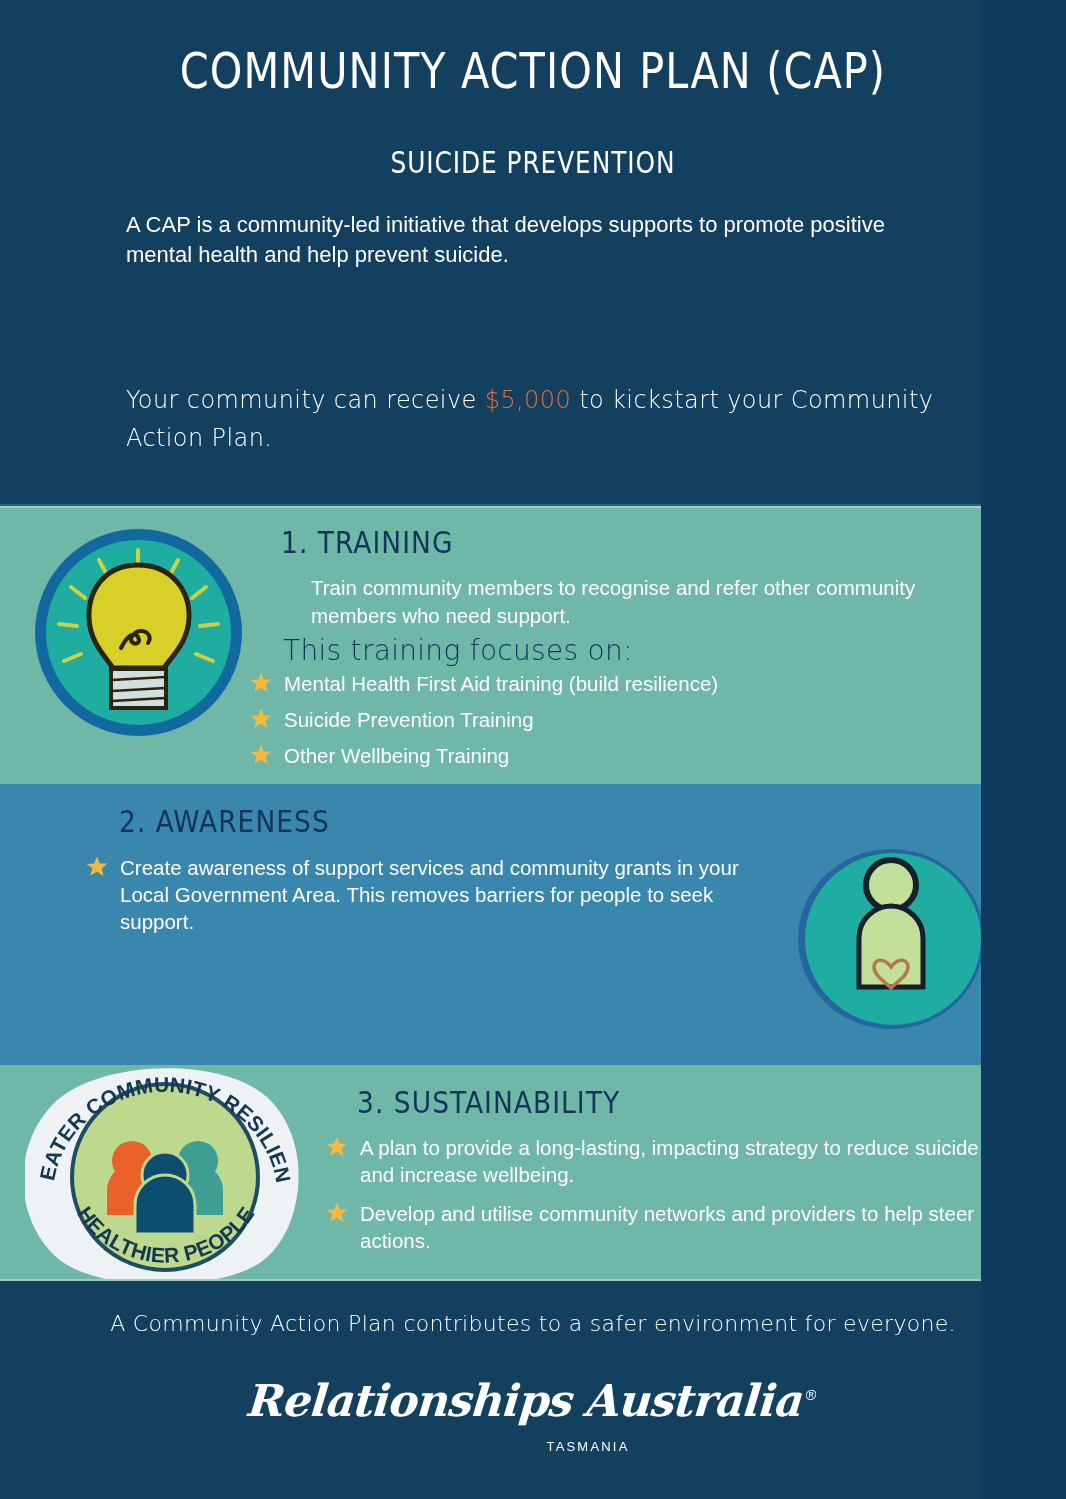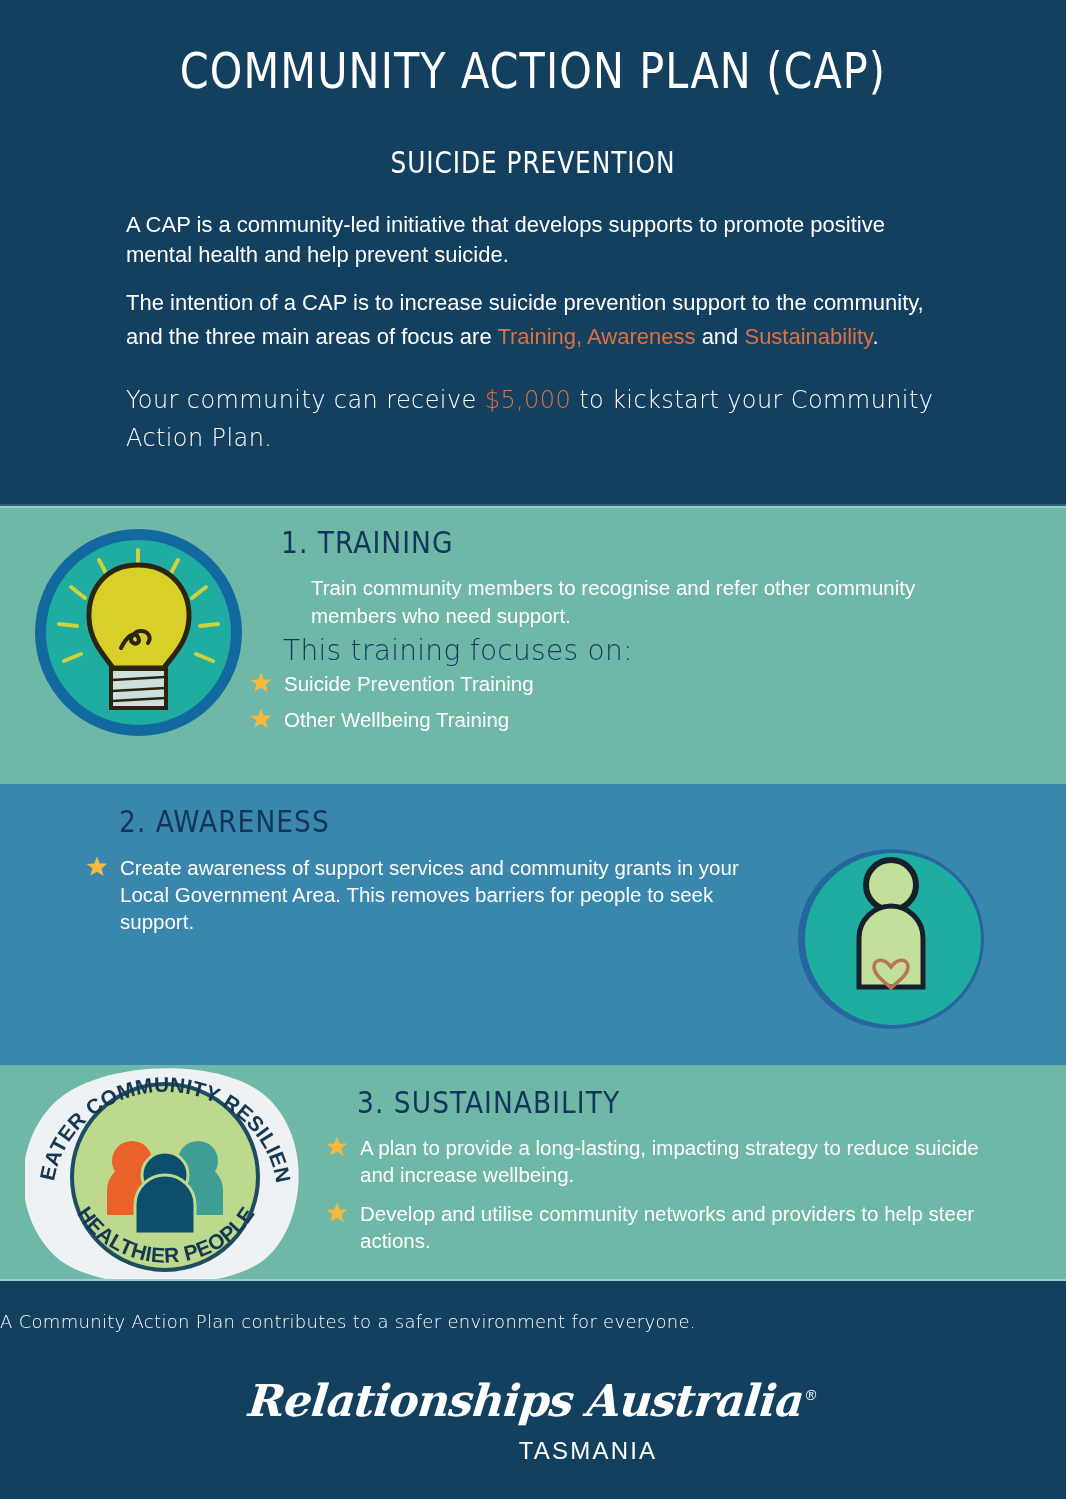--- a/index.html
+++ b/index.html
@@ -5,21 +5,21 @@
   html, body {
     margin: 0;
     padding: 0;
     background: #0f3b60;
   }
   body {
     font-family: "Liberation Sans", sans-serif;
   }
   .page {
     position: relative;
-    width: 1066px;
+    width: 981px;
     height: 1499px;
     overflow: hidden;
     background: #13405f;
   }
 
   
   .band { position: absolute; left: 0; width: 1066px; }
   .band-hero        { top: 0;    height: 506px; background: #14405f; }
   .band-training    { top: 506px; height: 278px; background: #6fb8a8; }
   .band-awareness   { top: 784px; height: 281px; background: #3a87ad; }
@@ -121,22 +121,23 @@
     width: 24px; height: 24px;
   }
 
   
   .icon-circle { position: absolute; }
 
   
   .foot-line {
     position: absolute;
     top: 1311px; left: 0; width: 1066px;
-    color: #ffffff;
-    font-size: 18px;
+    text-align: center;
+    color: #ffffff;
+    font-size: 22px;
     letter-spacing: 0.3px;
     font-family: "DejaVu Sans", sans-serif;
     font-weight: 300;
   }
   .logo-wrap {
     position: absolute;
     top: 1375px; left: 0; width: 1066px;
     text-align: center;
   }
   .logo-word {
@@ -156,39 +157,38 @@
     font-weight: normal;
   }
   .logo-state {
     position: absolute;
     top: 1437px; left: 0; width: 1066px;
     text-align: center;
   }
   .logo-state span {
     display: inline-block;
     color: #ffffff;
-    font-size: 24px;
+    font-size: 13px;
     letter-spacing: 2.2px;
     margin-left: 110px;
     font-family: "Liberation Sans Narrow", "Liberation Sans", sans-serif;
   }
 </style>
 </head>
 <body>
 
 <div class="page">
 
   <div class="band band-hero"></div>
 
   <div class="hero-title">COMMUNITY ACTION PLAN (CAP)</div>
   <div class="hero-sub">SUICIDE PREVENTION</div>
 
   <div class="hero-body">
     <p>A CAP is a community-led initiative that develops supports to promote positive mental health and help prevent suicide.</p>
-    <p class="spaced"><span>The intention of a CAP is to increase suicide prevention support to the community, and the three main areas of focus are </span><span class="accent">Training</span><span class="accent">, </span><span class="accent">Awareness</span><span> and </span><span class="accent">Sustainability</span><span>.</span></p>
   </div>
 
   <div class="hero-kick"><span>Your community can receive </span><span class="kick-amount">$5,000</span><span> to kickstart your Community Action Plan.</span></div>
 
   <div class="band band-training"></div>
   <div class="hairline" style="top:504px; background:#2c5f7a;"></div>
   <div class="hairline" style="top:506px; background:#9ccfc3;"></div>
 
   <div class="icon-circle" style="left:33px; top:527px; width:211px; height:211px;">
     <svg width="211" height="211" viewBox="0 0 211 211">
@@ -219,20 +219,28 @@
   <div class="sec-lead" style="left:283px; top:574px; width:665px;margin-left:28px;">Train community members to recognise and refer other community members who need support.</div>
   <div class="sec-note" style="left:283px; top:634px;">This training focuses on:</div>
 
   <ul class="bullets" style="left:249px; top:670px; width:700px;">
     <li>
       <span class="star-ico">
         <svg width="24" height="24" viewBox="0 0 24 24">
             <path d="M12 1.5 L14.8 8.4 L22.3 8.6 L16.6 13.5 L18.6 21 L12 16.7 L5.3 20.6 L7.4 13.3 L1.6 8.9 L9.2 8.5 Z" fill="#f5b93f"></path>
           </svg>
       </span>
+      <span>Mental Health First Aid training (build resilience)</span>
+    </li>
+    <li>
+      <span class="star-ico">
+        <svg width="24" height="24" viewBox="0 0 24 24">
+            <path d="M12 1.5 L14.8 8.4 L22.3 8.6 L16.6 13.5 L18.6 21 L12 16.7 L5.3 20.6 L7.4 13.3 L1.6 8.9 L9.2 8.5 Z" fill="#f5b93f"></path>
+          </svg>
+      </span>
       <span>Suicide Prevention Training</span>
     </li>
     <li>
       <span class="star-ico">
         <svg width="24" height="24" viewBox="0 0 24 24">
             <path d="M12 1.5 L14.8 8.4 L22.3 8.6 L16.6 13.5 L18.6 21 L12 16.7 L5.3 20.6 L7.4 13.3 L1.6 8.9 L9.2 8.5 Z" fill="#f5b93f"></path>
           </svg>
       </span>
       <span>Other Wellbeing Training</span>
     </li>

